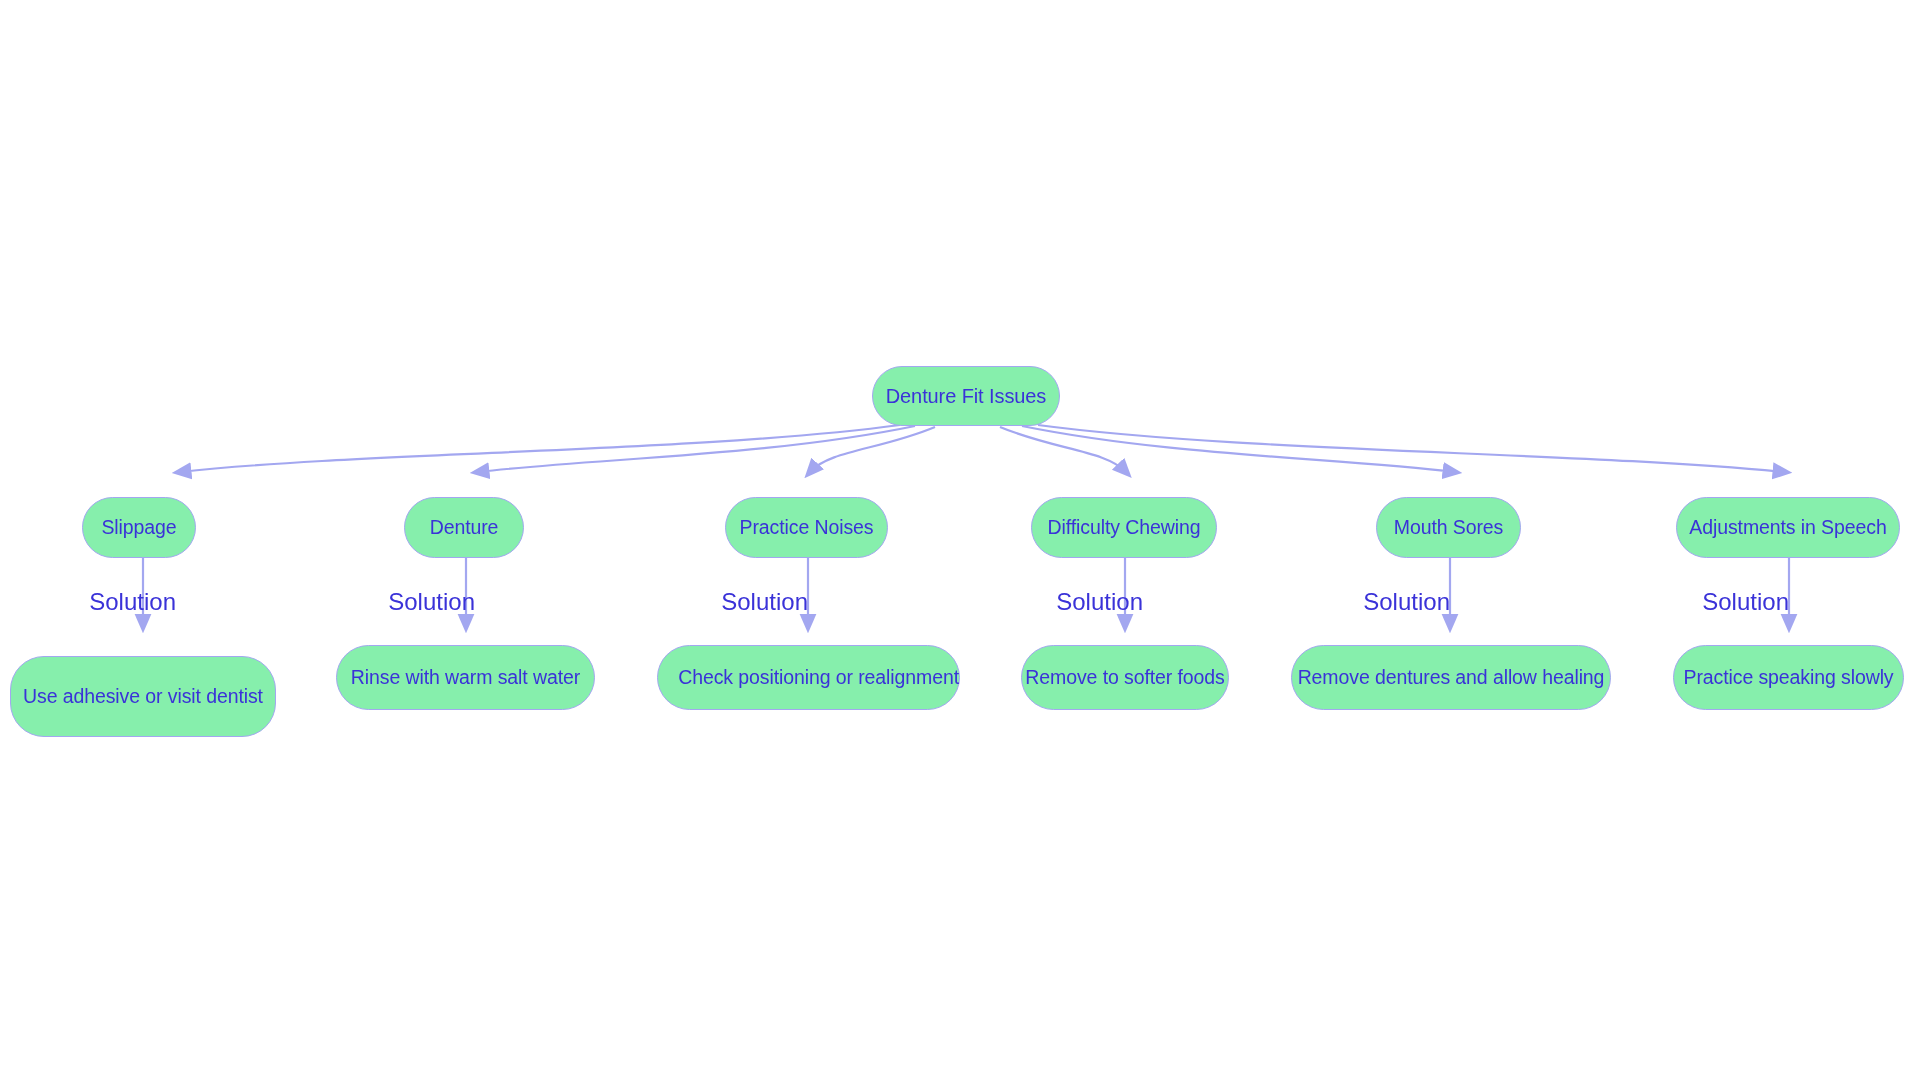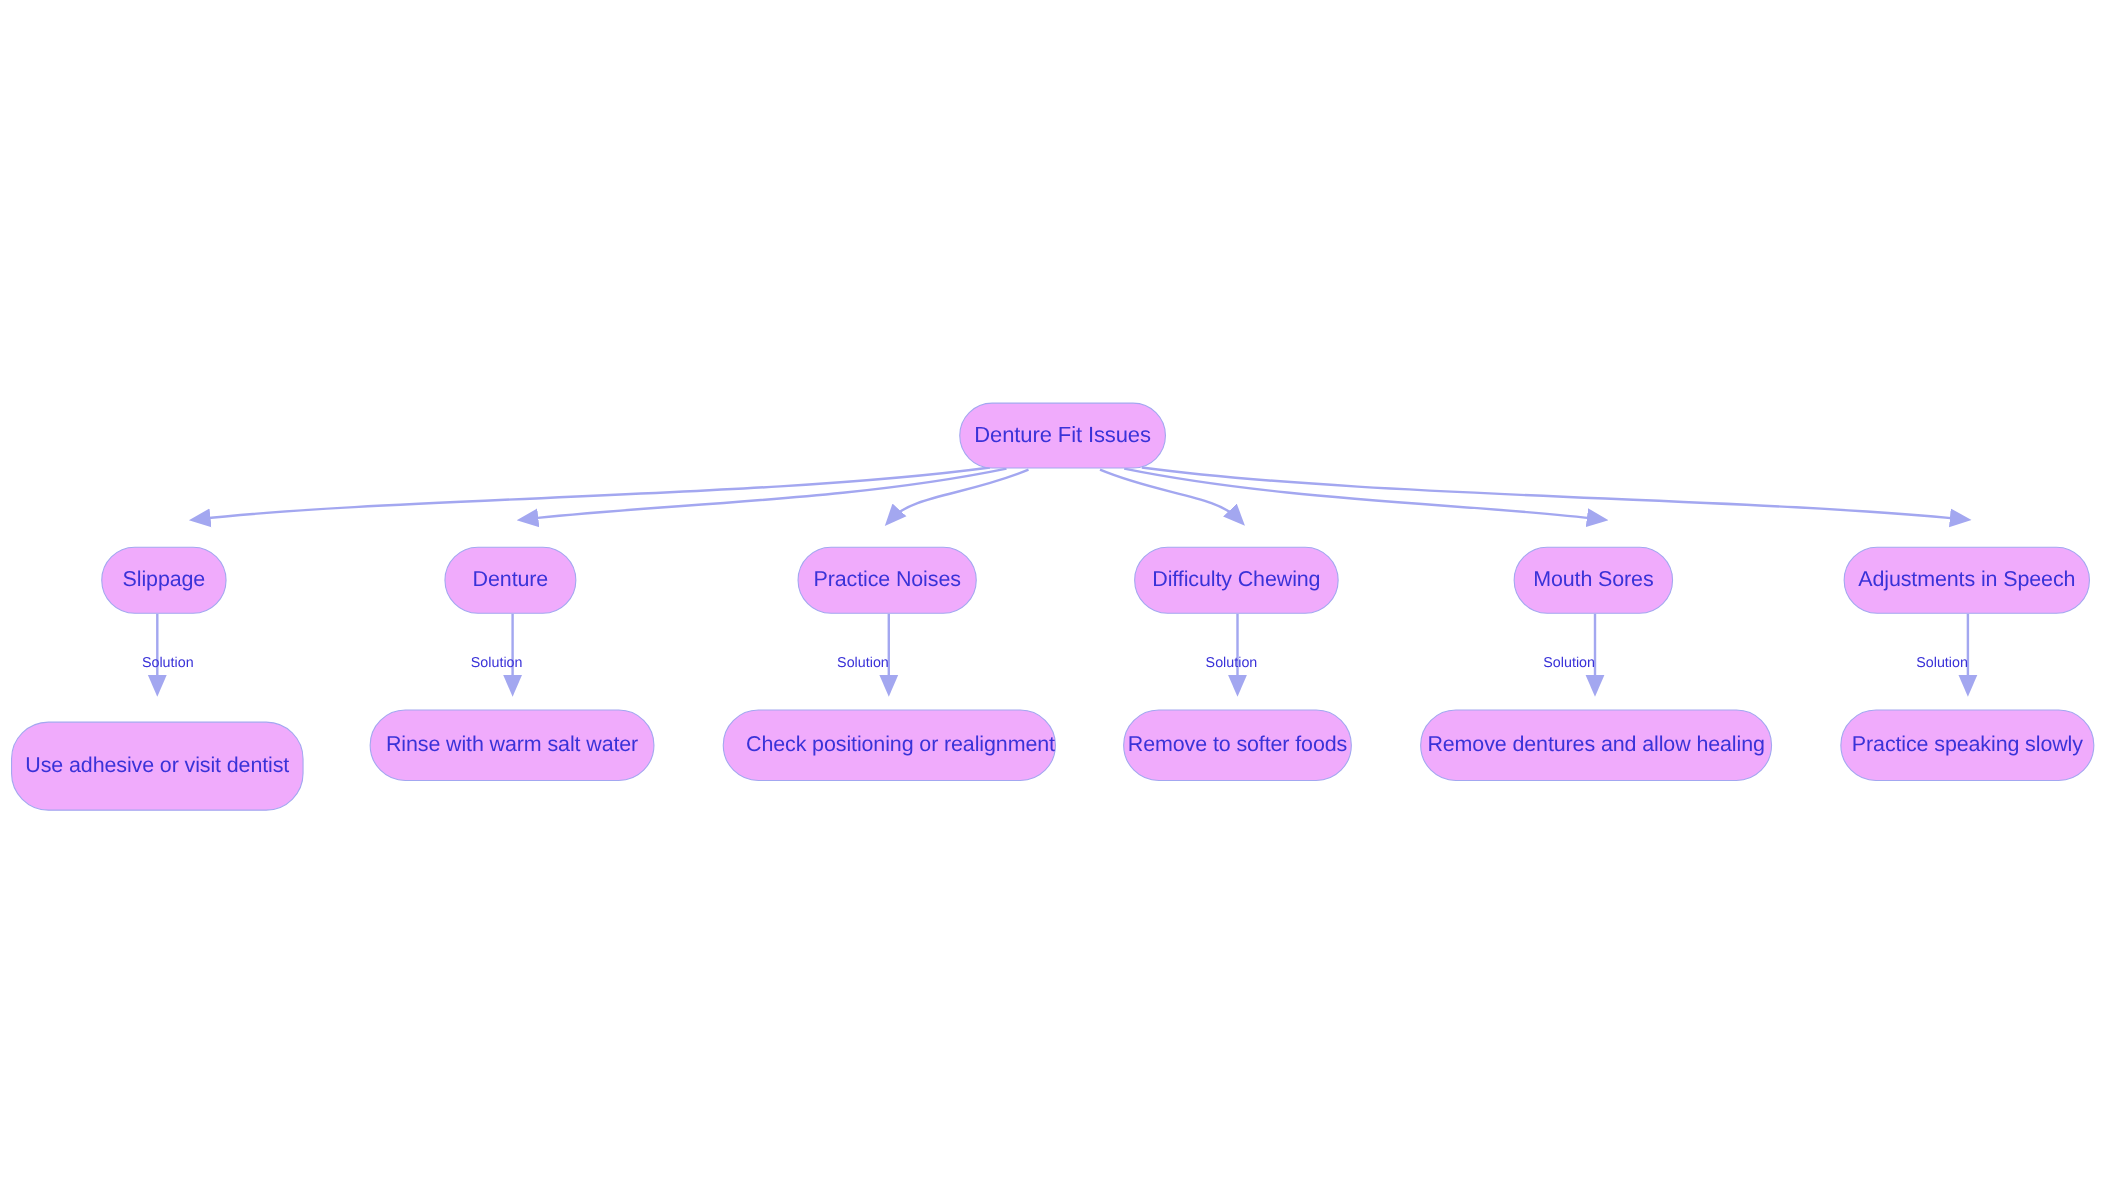--- a/index.html
+++ b/index.html
@@ -27,37 +27,37 @@
     width: 1920px;
     height: 1083px;
     pointer-events: none;
   }
   .node {
     position: absolute;
     box-sizing: border-box;
     display: flex;
     align-items: center;
     justify-content: center;
-    background: #f0abfc;
+    background: #86efac;
     border: 1.4px solid #a3a7f0;
     border-radius: 34px;
     color: #3a32d8;
     white-space: nowrap;
     line-height: 1;
   }
   .node-label {
     display: block;
     font-size: 19.5px;
     letter-spacing: -0.1px;
     color: #3a32d8;
   }
   .node.root .node-label { font-size: 20px; }
   .edge-label {
     position: absolute;
-    font-size: 13px;
+    font-size: 24px;
     color: #3a32d8;
     white-space: nowrap;
     transform: translate(-100%, -50%);
     line-height: 1;
   }
 </style>
 </head>
 <body>
 
 <div id="diagram-root">
@@ -83,21 +83,21 @@
         <path d="M 1125 558 L 1125 625" fill="none" stroke="#a3a7f0" stroke-width="2.2" marker-end="url(#arrowhead)"></path>
         <path d="M 1450 558 L 1450 625" fill="none" stroke="#a3a7f0" stroke-width="2.2" marker-end="url(#arrowhead)"></path>
         <path d="M 1789 558 L 1789 625" fill="none" stroke="#a3a7f0" stroke-width="2.2" marker-end="url(#arrowhead)"></path>
       </g>
   </svg>
 
   <div id="node-layer">
       <div class="node root" style="left: 872px; top: 366px; width: 188px; height: 60px;">
         <span class="node-label">Denture Fit Issues</span>
       </div>
-      <div class="node" style="left: 92px; top: 497px; width: 114px; height: 61px;">
+      <div class="node" style="left: 82px; top: 497px; width: 114px; height: 61px;">
         <span class="node-label">Slippage</span>
       </div>
       <div class="node" style="left: 404px; top: 497px; width: 120px; height: 61px;">
         <span class="node-label">Denture</span>
       </div>
       <div class="node" style="left: 725px; top: 497px; width: 163px; height: 61px;">
         <span class="node-label">Practice Noises</span>
       </div>
       <div class="node" style="left: 1031px; top: 497px; width: 186px; height: 61px;">
         <span class="node-label">Difficulty Chewing</span>

